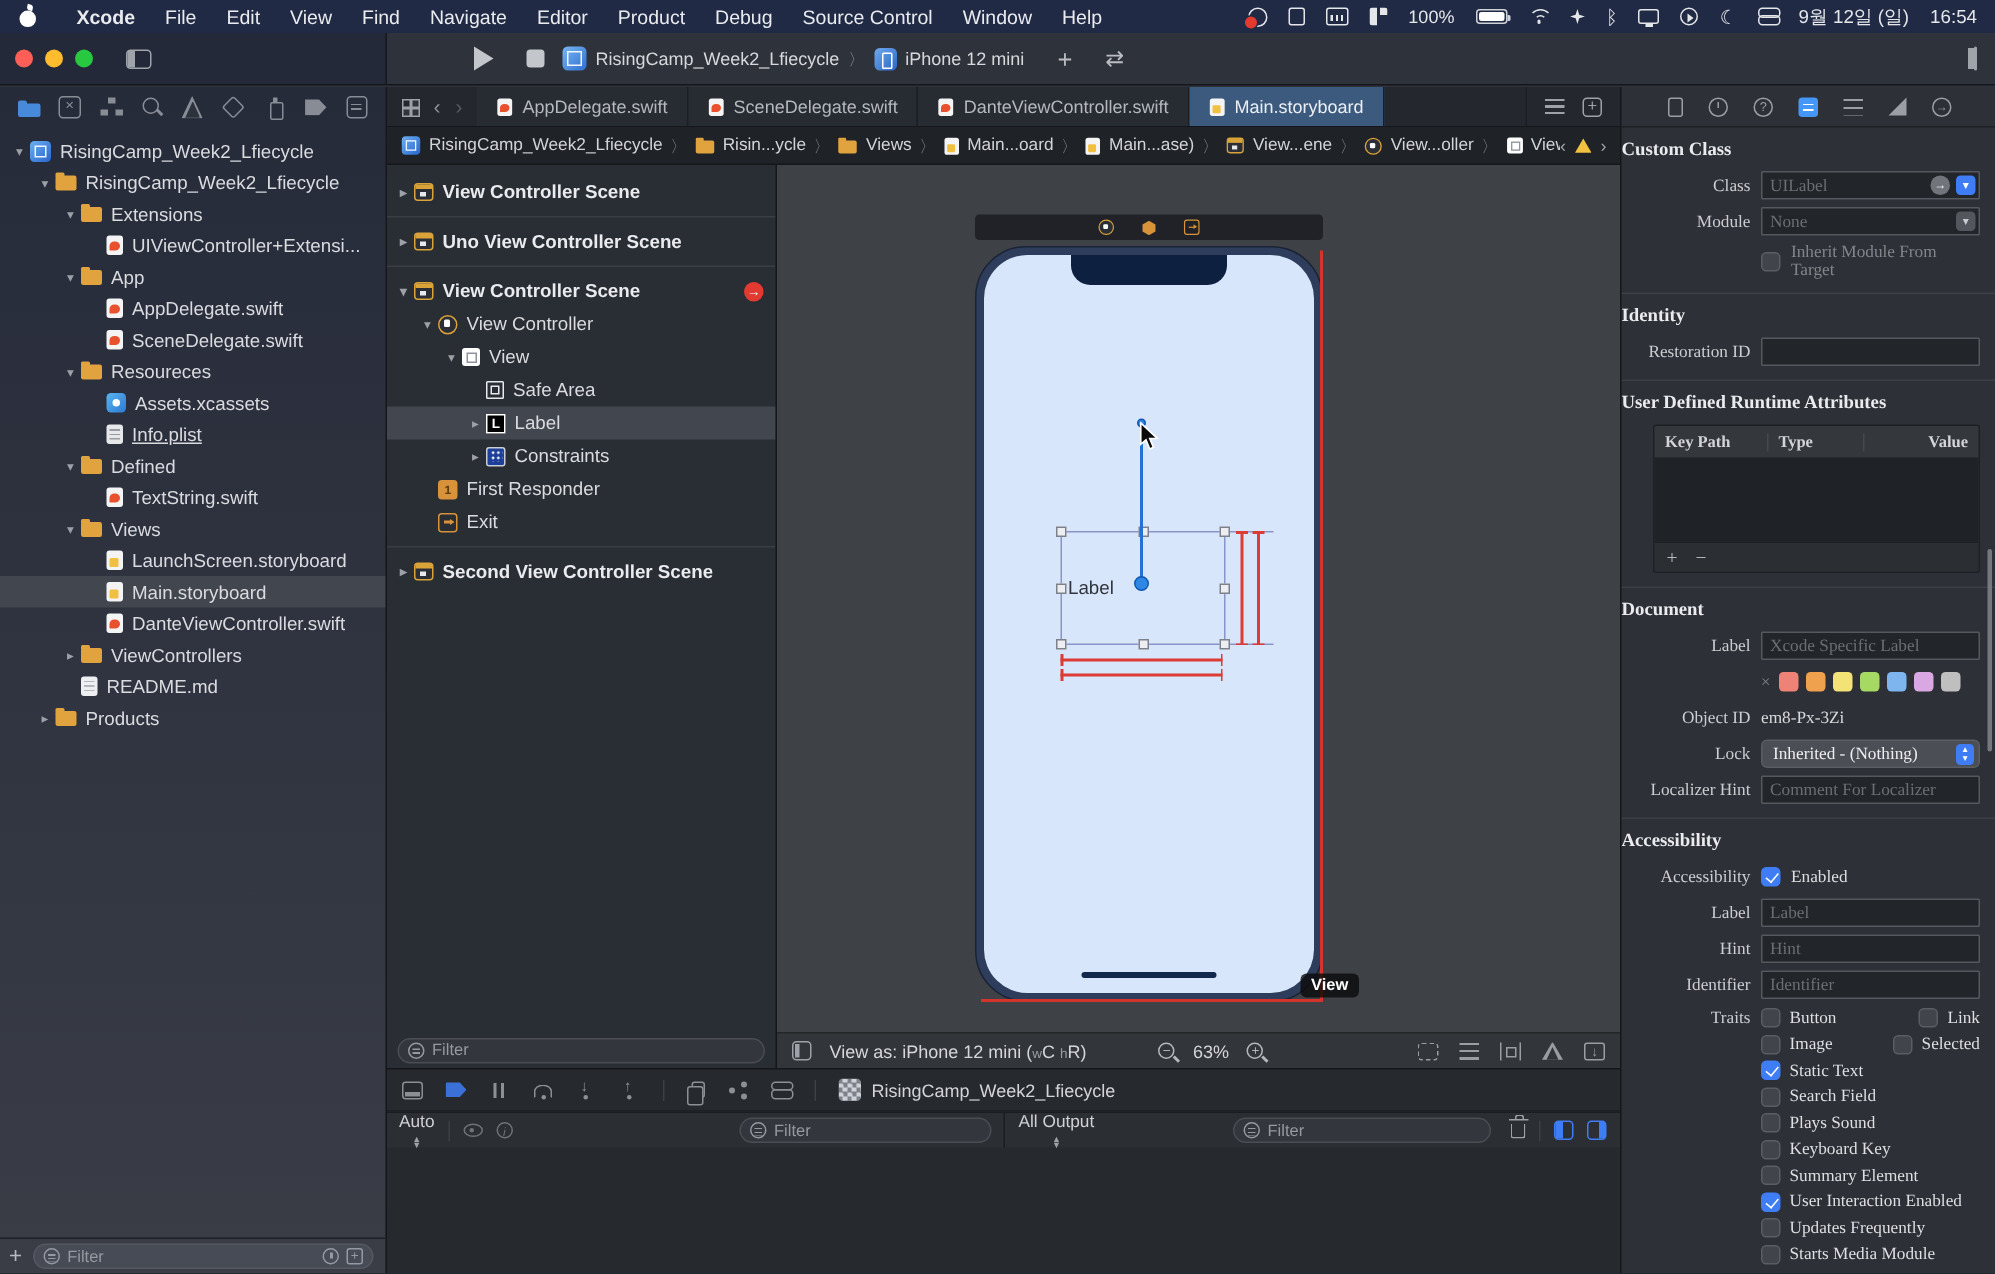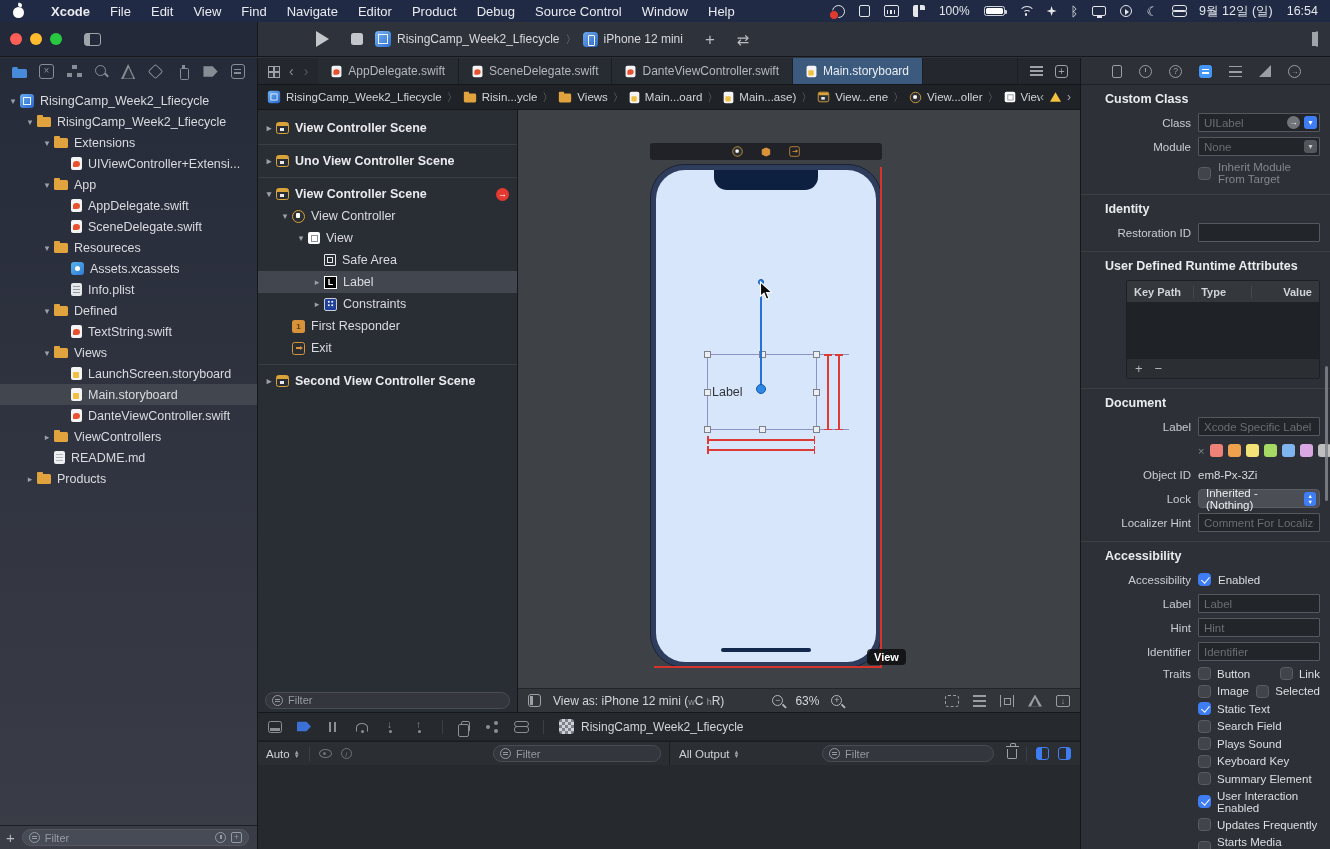--- a/index.html
+++ b/index.html
@@ -311,21 +311,21 @@
   .checker { width:15px; height:15px; border-radius:3px; background:
     repeating-conic-gradient(#cfd3d9 0% 25%, #7d828a 0% 50%); background-size:6px 6px; }
   .debug-main { flex:1; min-height:0; display:flex; }
   .vars-pane { width:412px; flex:0 0 auto; background:#222529; border-right:1px solid #15171b; }
   .console-pane { flex:1; background:#131519; padding:3px 0 0 9px;
     font-family:"DejaVu Sans Mono", monospace; font-weight:700; font-size:14.5px; color:#fff; line-height:20px; }
   .debug-bottombar { height:24px; flex:0 0 auto; background:#2b2e33; border-top:1px solid #1b1d21;
     display:flex; align-items:stretch; font-size:11.5px; color:#cfd1d5; }
   .dbb-left { width:412px; flex:0 0 auto; display:flex; align-items:center; gap:9px; padding:0 8px; border-right:1px solid #1b1d21; }
   .dbb-right { flex:1; display:flex; align-items:center; gap:9px; padding:0 9px; }
-  .ddsel { display:flex; align-items:center; gap:4px; }
+  .ddsel { display:flex; align-items:center; gap:4px;flex-direction:column; }
   .updown { display:inline-flex; flex-direction:column; line-height:4px; font-size:6px; color:#9ea1a7; }
   .eye-ic { width:13px; height:9px; border:1.2px solid #6f7277; border-radius:50%; position:relative; }
   .eye-ic::after { content:""; position:absolute; left:3.8px; top:1.8px; width:3px; height:3px;
     background:#6f7277; border-radius:50%; }
   .info-ic { width:11px; height:11px; border:1.2px solid #6f7277; border-radius:50%; color:#6f7277;
     font-size:8px; line-height:11px; text-align:center; font-style:italic; }
   .dbb-left .pill, .dbb-right .pill { flex:0 0 auto; }
   .trash { width:10px; height:10px; border:1.2px solid #9ea1a7; border-top:none; border-radius:0 0 2px 2px; position:relative; margin-left:auto; }
   .trash::before { content:""; position:absolute; left:-2.5px; top:-3px; width:13px; height:1.4px; background:#9ea1a7; }
   .trash::after { content:""; position:absolute; left:2px; top:-5.5px; width:4px; height:2px;
@@ -346,21 +346,21 @@
   .ii-help { border:1.3px solid #9b9ea4; border-radius:50%; color:#9b9ea4; font-size:8.5px;
     line-height:11px; text-align:center; }
   .ii-ident { border:1.5px solid #4597f7; border-radius:2.5px; background:#4597f7; }
   .ii-ident::after { content:""; position:absolute; left:2px; right:2px; top:3px; height:6px;
     background:repeating-linear-gradient(#fff 0 1.3px,transparent 1.3px 3.4px); }
   .ii-attr { background:repeating-linear-gradient(#9b9ea4 0 1.4px,transparent 1.4px 5.2px); width:13px; height:11px; margin-top:1px; }
   .ii-size { width:0; height:0; border-left:12px solid transparent; border-bottom:12px solid #9b9ea4; }
   .ii-conn { border:1.3px solid #9b9ea4; border-radius:50%; color:#9b9ea4; font-size:8px;
     line-height:11.5px; text-align:center; }
   .insp-content { flex:1; overflow:hidden; font-size:11.5px; }
-  .isec { padding:7px 10px 9px 24px; border-bottom:1px solid #3c3f44; }
+  .isec { padding:7px 10px 9px 0; border-bottom:1px solid #3c3f44;font-family:Liberation Serif, serif; }
   .ihead { font-size:12.5px; font-weight:700; color:#e9ebee; margin-bottom:7px; }
   .irow { display:flex; align-items:center; gap:7px; margin-top:5px; min-height:19px; }
   .ilab { width:86px; flex:0 0 auto; text-align:right; color:#cbcdd2; }
   .fwrap { flex:1; position:relative; display:flex; align-items:center; }
   .ifield { width:100%; height:19px; background:#222529; border:1px solid #55585e; border-radius:1px;
     color:#d8dadd; font-size:11.5px; padding:0 5px; font-family:inherit; outline:none; }
   .ifield::placeholder { color:#6b6e74; }
   .fbtn { position:absolute; width:13px; height:13px; border-radius:3px; font-size:8px; line-height:13px;
     text-align:center; color:#fff; }
   .fbtn.circ { right:20px; background:#71747a; border-radius:50%; }
@@ -519,21 +519,21 @@
           <div class="trow" style="padding-left: 40px;">
             <span class="chev">▾</span>
             <span class="ic ic-folder"></span>
             <span class="tlabel">Resoureces</span>
           </div>
           <div class="trow" style="padding-left: 57px;">
             <span class="chev"></span>
             <span class="ic ic-assets"></span>
             <span class="tlabel">Assets.xcassets</span>
           </div>
-          <div class="trow" style="padding-left: 57px;">
+          <div class="trow" style="padding-left: 57px; text-decoration: underline;">
             <span class="chev"></span>
             <span class="ic ic-plist"></span>
             <span class="tlabel">Info.plist</span>
           </div>
           <div class="trow" style="padding-left: 40px;">
             <span class="chev">▾</span>
             <span class="ic ic-folder"></span>
             <span class="tlabel">Defined</span>
           </div>
           <div class="trow" style="padding-left: 57px;">

